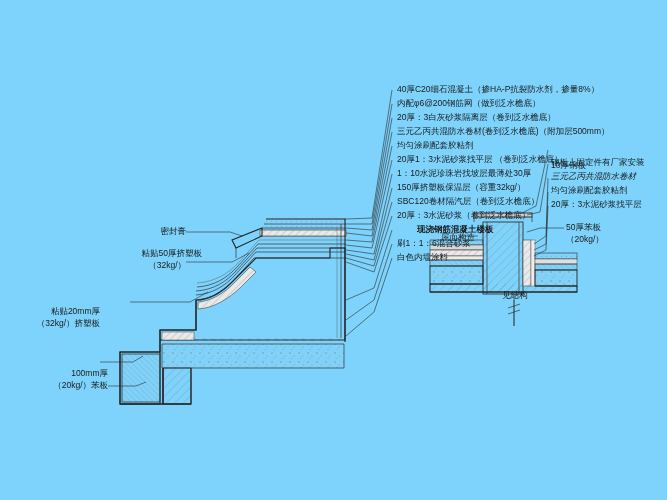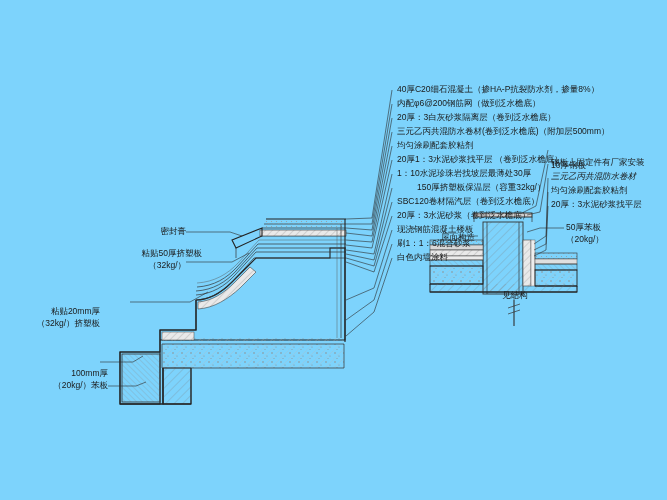--- a/index.html
+++ b/index.html
@@ -174,24 +174,24 @@
     <path class="leader" d="M514,326 L514,300"></path>
   </svg>
 
   <div class="lbl" style="left:397px; top:84px;">40厚C20细石混凝土（掺HA-P抗裂防水剂，掺量8%）</div>
   <div class="lbl" style="left:397px; top:98px;">内配φ6@200钢筋网（做到泛水檐底）</div>
   <div class="lbl" style="left:397px; top:112px;">20厚：3白灰砂浆隔离层（卷到泛水檐底）</div>
   <div class="lbl" style="left:397px; top:126px;">三元乙丙共混防水卷材(卷到泛水檐底)（附加层500mm）</div>
   <div class="lbl" style="left:397px; top:140px;">均匀涂刷配套胶粘剂</div>
   <div class="lbl" style="left:397px; top:154px;">20厚1：3水泥砂浆找平层 （卷到泛水檐底）</div>
   <div class="lbl" style="left:397px; top:168px;">1：10水泥珍珠岩找坡层最薄处30厚</div>
-  <div class="lbl" style="left:417px; top:182px;text-align:right;">150厚挤塑板保温层（容重32kg/）</div>
+  <div class="lbl" style="left:397px; top:182px;text-align:right;">150厚挤塑板保温层（容重32kg/）</div>
   <div class="lbl" style="left:397px; top:196px;">SBC120卷材隔汽层（卷到泛水檐底）</div>
   <div class="lbl" style="left:397px; top:210px;">20厚：3水泥砂浆（卷到泛水檐底）</div>
-  <div class="lbl" style="left:397px; top:224px;">现浇钢筋混凝土楼板</div>
+  <div class="lbl" style="left:417px; top:224px;font-weight:bold;">现浇钢筋混凝土楼板</div>
   <div class="lbl" style="left:397px; top:238px;">刷1：1：6混合砂浆</div>
   <div class="lbl" style="left:397px; top:252px;">白色内墙涂料</div>
 
   <div class="lbl r" style="left:120px; top:226px; width:66px;">密封膏</div>
   <div class="lbl r" style="left:106px; top:248px; width:96px;">粘贴50厚挤塑板</div>
   <div class="lbl r" style="left:90px; top:260px; width:96px;">（32kg/）</div>
   <div class="lbl r" style="left:18px; top:306px; width:82px;">粘贴20mm厚</div>
   <div class="lbl r" style="left:8px; top:318px; width:92px;">（32kg/）挤塑板</div>
   <div class="lbl r" style="left:28px; top:368px; width:80px;">100mm厚</div>
   <div class="lbl r" style="left:18px; top:380px; width:90px;">（20kg/）苯板</div>

